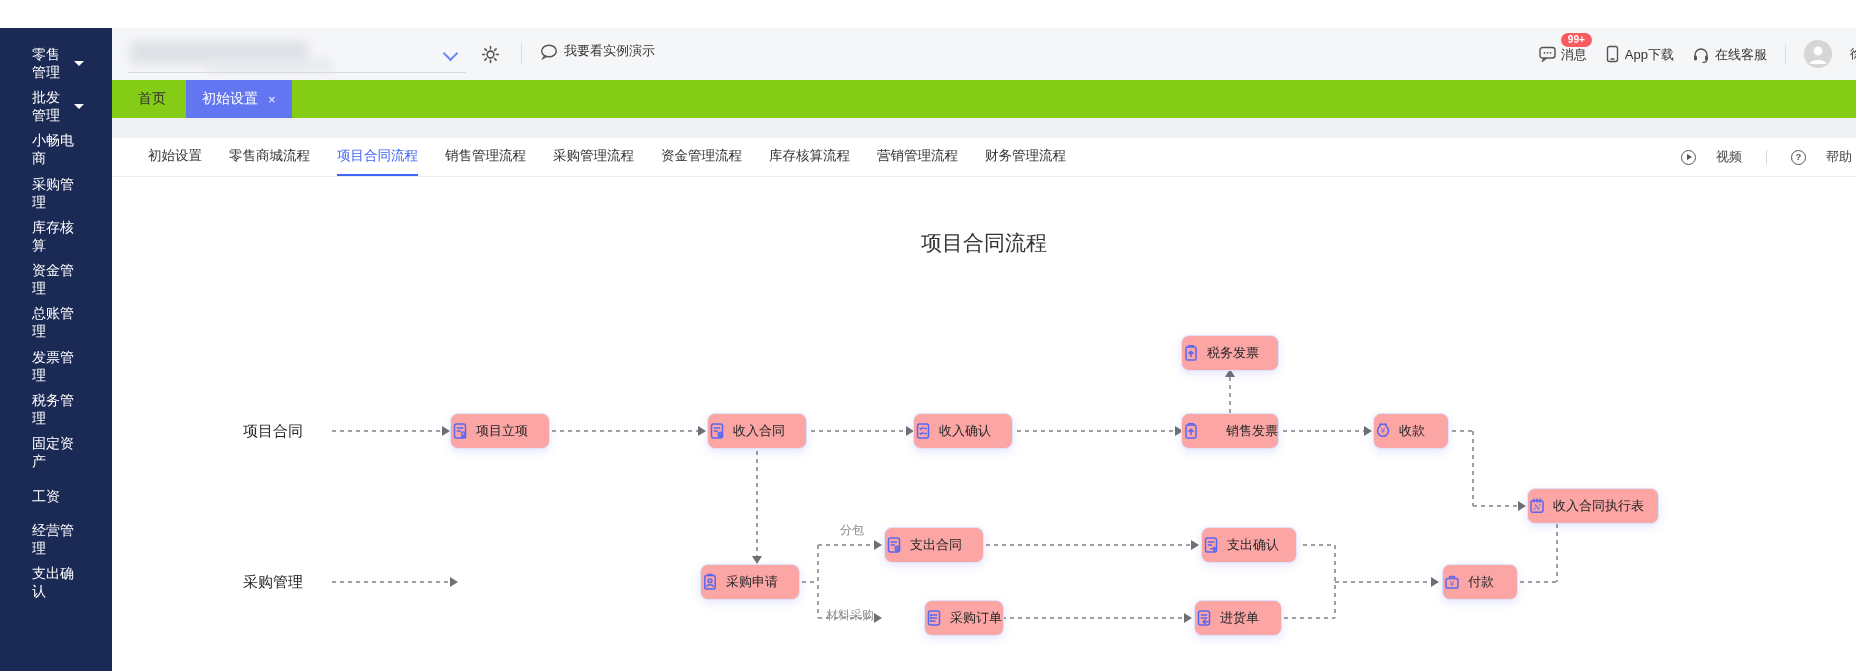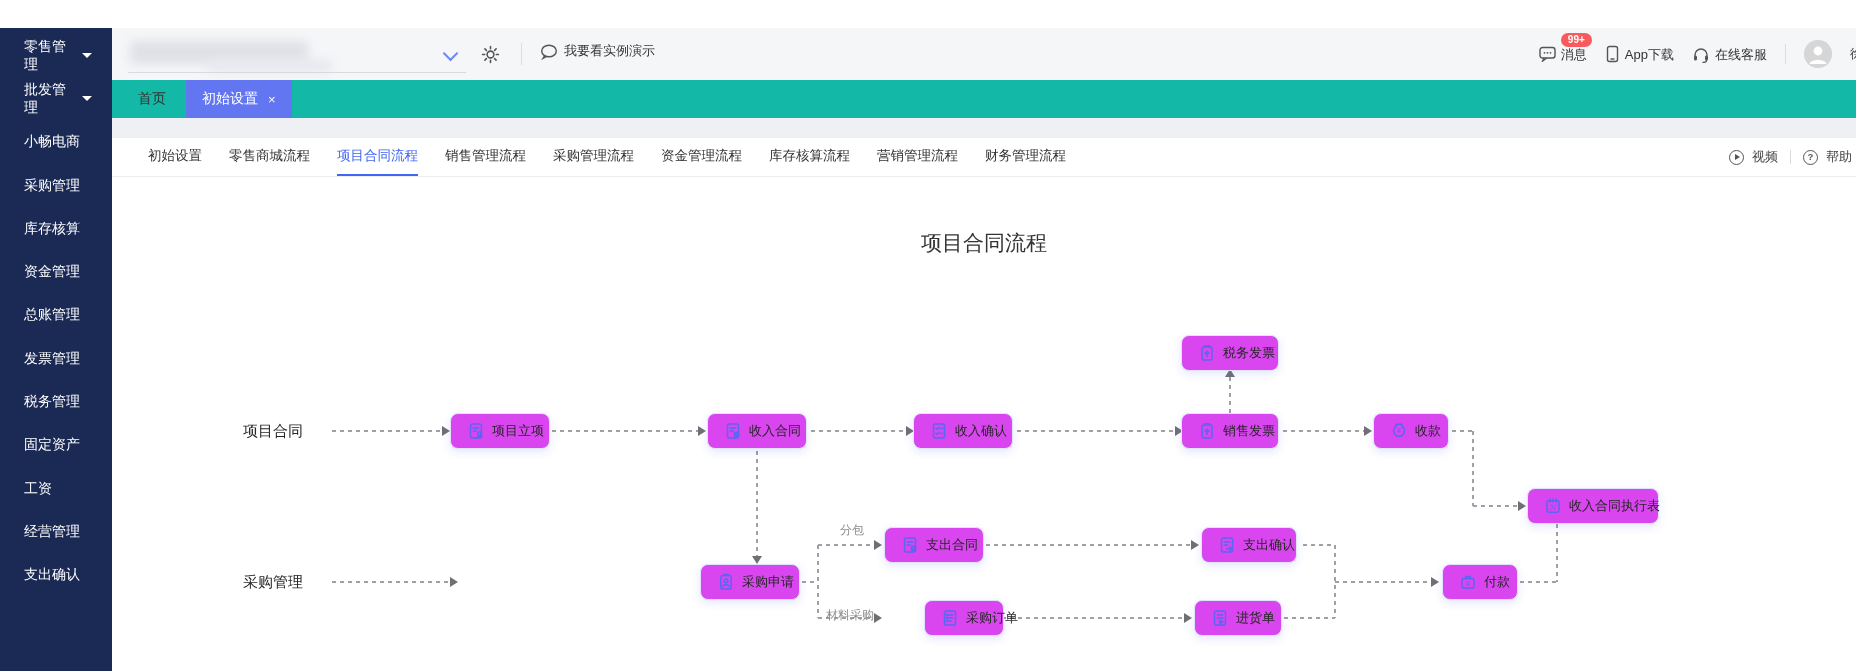--- a/index.html
+++ b/index.html
@@ -5,21 +5,21 @@
   html,body{margin:0;padding:0;background:#fff;font-family:"Liberation Sans","DejaVu Sans",sans-serif;}
   .stage{position:relative;width:1856px;height:671px;overflow:hidden;background:#fff;}
   .top-strip{position:absolute;left:0;top:0;width:100%;height:28px;background:#fff;}
 
   
   .sidebar{position:absolute;left:0;top:28px;bottom:0;width:112px;background:#1b2a55;color:#fff;z-index:3;}
   .logo-block{position:relative;height:64px;}
   .logo-row{position:absolute;left:10px;top:8px;display:flex;align-items:center;gap:4px;white-space:nowrap;}
   .logo-text{font-size:11px;color:#fff;letter-spacing:.5px;}
   .edition{position:absolute;left:10px;top:38px;font-size:11px;color:#fff;}
-  .side-list{list-style:none;margin:4px;padding:2px 16px 0 0;}
+  .side-list{list-style:none;margin:12px;padding:2px 16px 0 0;}
   .side-item{height:43.3px;display:flex;align-items:center;padding-left:20px;font-size:14px;color:#fff;cursor:pointer;}
   .caret-down{width:0;height:0;margin-left:8px;border-left:5px solid transparent;border-right:5px solid transparent;border-top:5px solid #fff;}
 
   
   .topbar{position:absolute;left:112px;top:28px;right:0;height:52px;background:#f5f6f8;z-index:2;}
   .blurblob{position:absolute;border-radius:4px;}
   .blob1{left:18px;top:13px;width:178px;height:23px;background:#dfe1e7;filter:blur(5px);}
   .blob2{left:95px;top:31px;width:125px;height:13px;background:#e7e9ee;filter:blur(4px);}
   .select-underline{position:absolute;left:16px;top:44px;width:338px;height:1px;background:#d8dadf;}
   .chev{position:absolute;left:333px;top:20px;width:9px;height:9px;border-right:2px solid #6b87f5;border-bottom:2px solid #6b87f5;transform:rotate(45deg);cursor:pointer;}
@@ -27,44 +27,44 @@
   .tb-divider{position:absolute;left:409px;top:15px;width:1px;height:22px;background:#dcdee2;}
   .demo-link{position:absolute;left:428px;top:14px;display:flex;align-items:center;gap:6px;font-size:13px;color:#333;cursor:pointer;}
   .topbar-right{position:absolute;right:-20px;top:0;height:52px;display:flex;align-items:center;gap:18px;}
   .tb-item{position:relative;display:flex;align-items:center;gap:5px;font-size:13px;color:#333;cursor:pointer;line-height:1;}
   .badge{position:absolute;left:22px;top:-13px;background:#f85a5e;color:#fff;font-size:10px;font-weight:bold;padding:2px 7px;border-radius:9px;white-space:nowrap;}
   .vline2{width:1px;height:20px;background:#dcdee2;}
   .avatar{width:28px;height:28px;border-radius:50%;background:#d9d9d9;overflow:hidden;flex:none;cursor:pointer;line-height:0;}
   .uname{font-size:13px;color:#333;white-space:nowrap;}
 
   
-  .wintabs{position:absolute;left:112px;top:80px;right:0;height:38px;background:#14b8a6;display:flex;align-items:stretch;padding-left:6px;z-index:2;}
+  .wintabs{position:absolute;left:112px;top:80px;right:0;height:38px;background:#84cc16;display:flex;align-items:stretch;padding-left:6px;z-index:2;}
   .wtab{display:flex;align-items:center;padding:0 20px;font-size:14px;color:#333;cursor:pointer;}
   .wtab.active{background:#6376f2;color:#fff;padding:0 16px;}
   .wtab .close{margin-left:10px;font-size:13px;opacity:.95;cursor:pointer;}
 
   
   .main{position:absolute;left:112px;top:118px;right:0;bottom:0;background:#fff;}
   .gray-gap{height:20px;background:#eef0f3;}
   .subtabbar{position:relative;height:38px;background:#fff;border-bottom:1px solid #ebedf0;}
   .subtabs{display:flex;align-items:stretch;height:100%;padding-left:36px;gap:27px;}
   .stab{display:flex;align-items:center;font-size:13.5px;color:#333;cursor:pointer;border-bottom:2px solid transparent;white-space:nowrap;}
   .stab.active{color:#4165f4;border-bottom-color:#4165f4;}
-  .subtab-right{position:absolute;right:4px;top:0;height:100%;display:flex;align-items:center;gap:8px;font-size:13px;color:#444;}
+  .subtab-right{position:absolute;right:4px;top:0;height:100%;display:flex;align-items:center;gap:20px;font-size:13px;color:#444;}
   .subtab-right .mini-div{width:1px;height:14px;background:#d9d9d9;margin:0 4px;}
   .icon-circle{width:15px;height:15px;border:1.4px solid #555;border-radius:50%;display:inline-flex;align-items:center;justify-content:center;box-sizing:border-box;cursor:pointer;}
   .play-tri{width:0;height:0;border-top:3.5px solid transparent;border-bottom:3.5px solid transparent;border-left:5.5px solid #555;margin-left:1px;}
   .qmark{font-size:9.5px;color:#555;font-weight:bold;line-height:1;}
 
   
   .canvas{position:relative;height:494px;background:#fff;overflow:hidden;}
   .flow-title{position:absolute;left:0;right:0;top:52px;margin:0;text-align:center;font-size:21px;font-weight:500;color:#333;}
   .row-label{position:absolute;font-size:15px;font-weight:500;color:#262626;white-space:nowrap;}
   .edge-label{position:absolute;font-size:12px;color:#8c8c8c;white-space:nowrap;}
-  .fnode{position:absolute;height:36px;box-sizing:border-box;background:#d946ef;border:1px solid #dfe3fb;border-radius:8px;display:flex;align-items:center;gap:7px;padding:0 16px;font-size:13px;color:#262626;box-shadow:0 3px 8px rgba(93,106,240,.16);cursor:pointer;white-space:nowrap;}
+  .fnode{position:absolute;height:36px;box-sizing:border-box;background:#fca5a5;border:1px solid #dfe3fb;border-radius:8px;display:flex;align-items:center;gap:7px;padding:0 0;font-size:13px;color:#262626;box-shadow:0 3px 8px rgba(93,106,240,.16);cursor:pointer;white-space:nowrap;}
   .fnode .nicon{flex:none;line-height:0;}
   .edge-h{position:absolute;height:2px;background:repeating-linear-gradient(90deg,#9da0a6 0 4px,transparent 4px 8px);}
   .edge-v{position:absolute;width:2px;background:repeating-linear-gradient(180deg,#9da0a6 0 4px,transparent 4px 8px);}
   .ar{position:absolute;width:0;height:0;border:5px solid transparent;border-left:8px solid #6f7074;border-right:none;}
   .au{position:absolute;width:0;height:0;border:5px solid transparent;border-bottom:8px solid #6f7074;border-top:none;}
   .ad{position:absolute;width:0;height:0;border:5px solid transparent;border-top:8px solid #6f7074;border-bottom:none;}
 </style>
 </head>
 <body>
 

